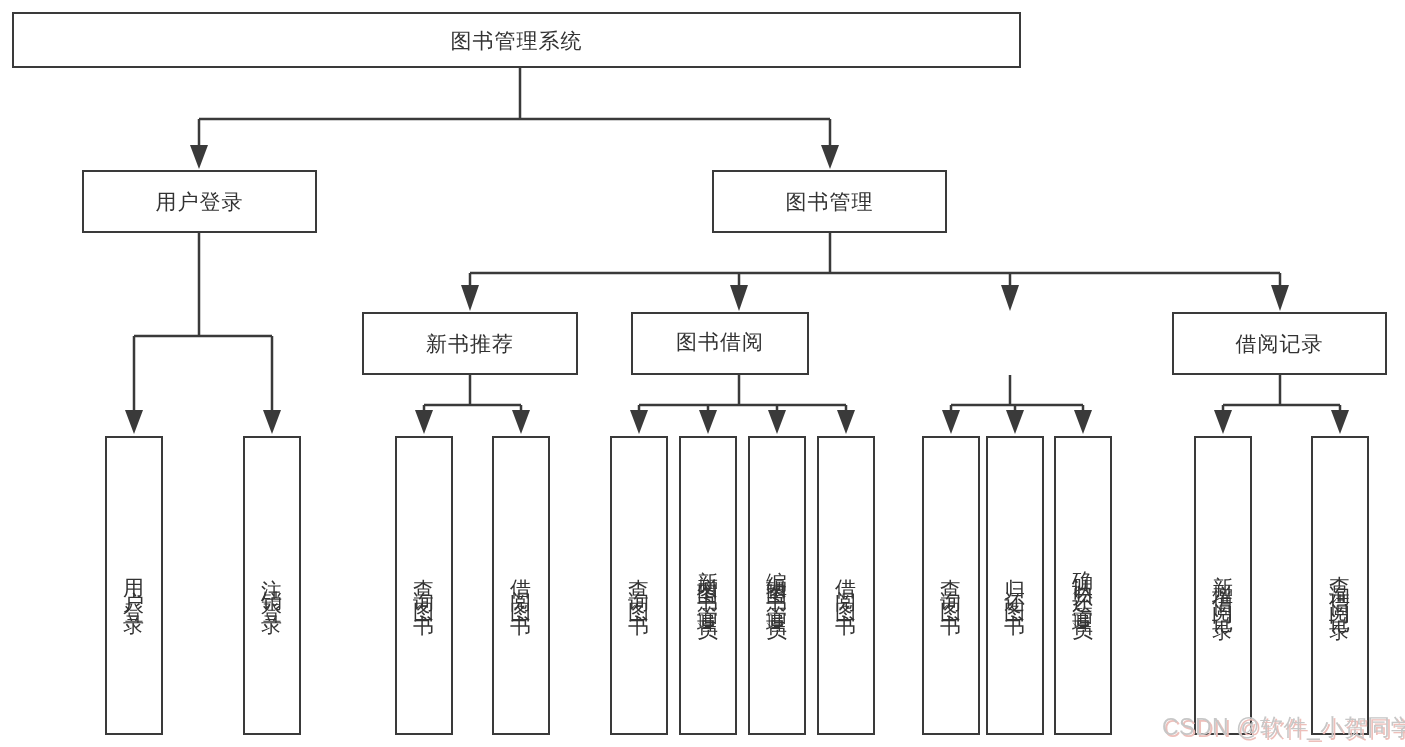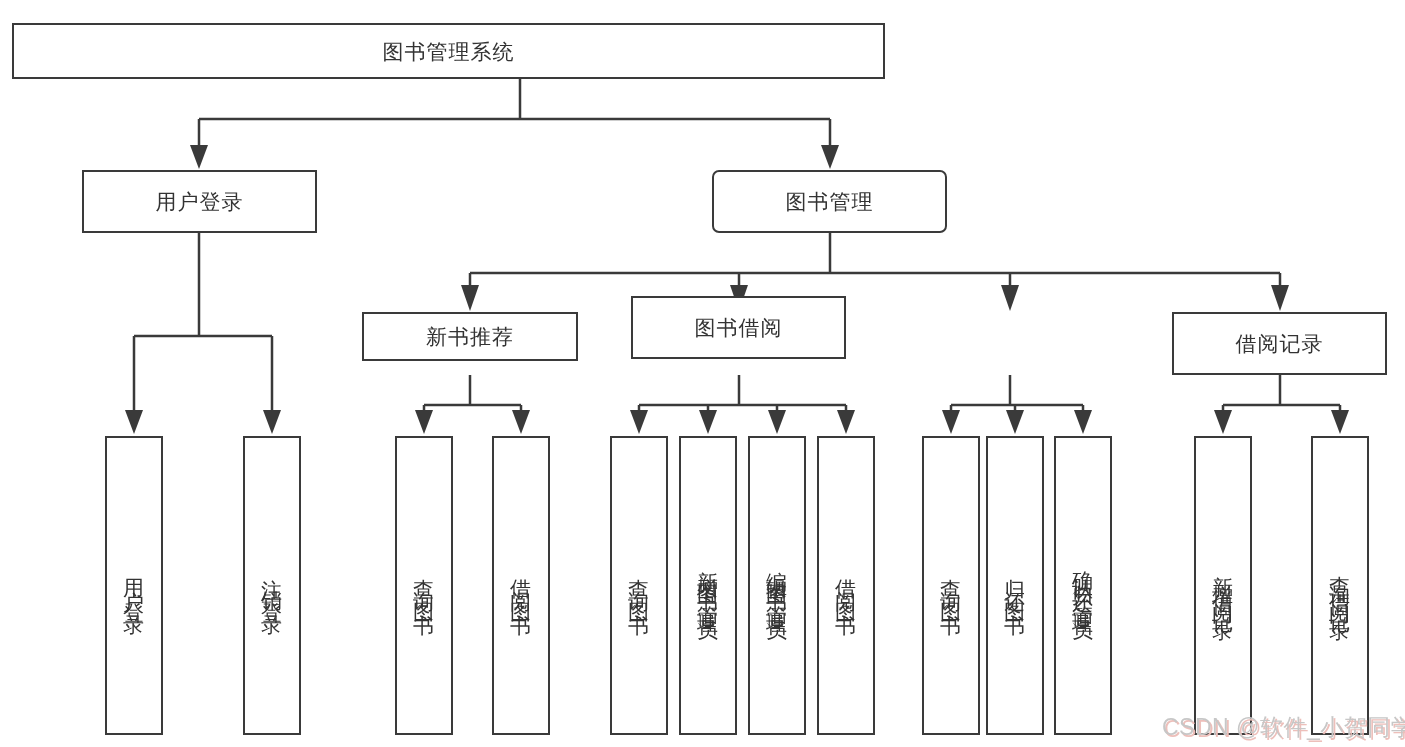--- a/index.html
+++ b/index.html
@@ -102,35 +102,35 @@
       <path d="M768 410 H786 L777 434 Z"></path>
       <path d="M837 410 H855 L846 434 Z"></path>
       <path d="M942 410 H960 L951 434 Z"></path>
       <path d="M1006 410 H1024 L1015 434 Z"></path>
       <path d="M1074 410 H1092 L1083 434 Z"></path>
       <path d="M1214 410 H1232 L1223 434 Z"></path>
       <path d="M1331 410 H1349 L1340 434 Z"></path>
     </g>
   </svg>
 
-  <div class="box" style="left:12px; top:23px; width:873px; height:56px;">
+  <div class="box" style="left:12px; top:12px; width:1009px; height:56px;">
     <span class="lbl">图书管理系统</span>
   </div>
 
   <div class="box" style="left:82px; top:170px; width:235px; height:63px;">
     <span class="lbl">用户登录</span>
   </div>
-  <div class="box" style="left:712px; top:170px; width:235px; height:63px;border-radius:7px;">
+  <div class="box" style="left:712px; top:170px; width:235px; height:63px;">
     <span class="lbl">图书管理</span>
   </div>
 
-  <div class="box" style="left:362px; top:312px; width:216px; height:49px;">
+  <div class="box" style="left:362px; top:312px; width:216px; height:63px;">
     <span class="lbl">新书推荐</span>
   </div>
-  <div class="box" style="left:631px; top:296px; width:215px; height:63px;">
+  <div class="box" style="left:631px; top:312px; width:178px; height:63px;font-family:Liberation Mono, monospace;">
     <span class="lbl">图书借阅</span>
   </div>
   <div class="box" style="left:1172px; top:312px; width:215px; height:63px;">
     <span class="lbl">借阅记录</span>
   </div>
 
   <div class="box leaf ls-4" style="left:105px;">
     <span class="lbl">用户登录</span>
   </div>
   <div class="box leaf ls-4" style="left:243px;">

